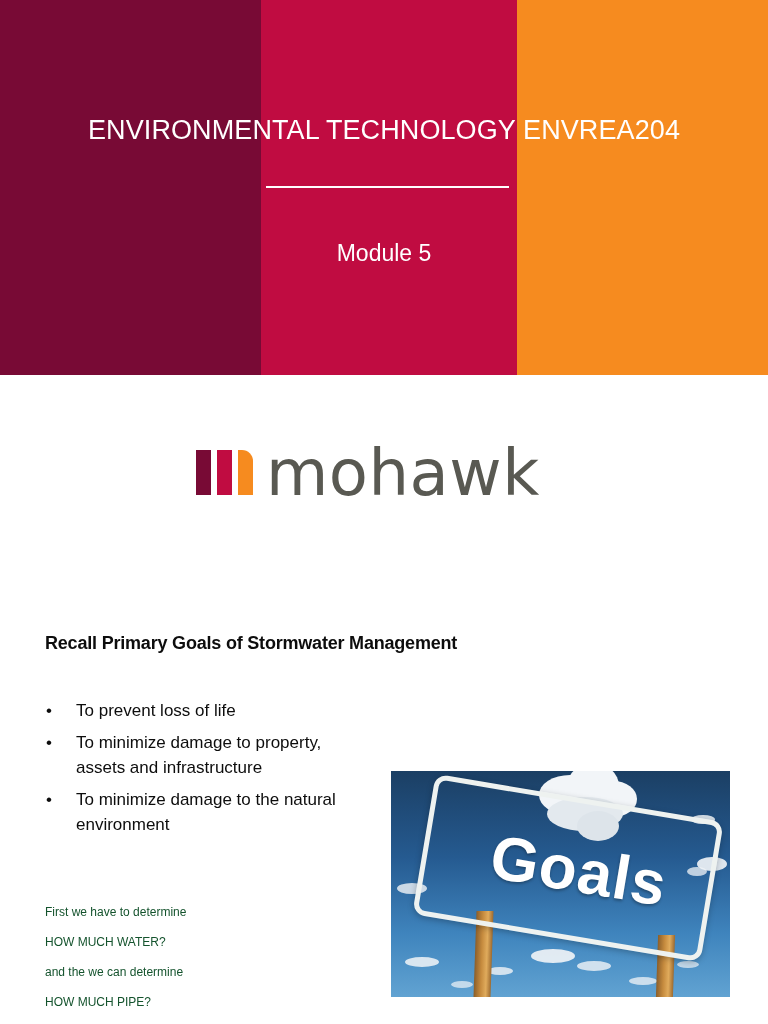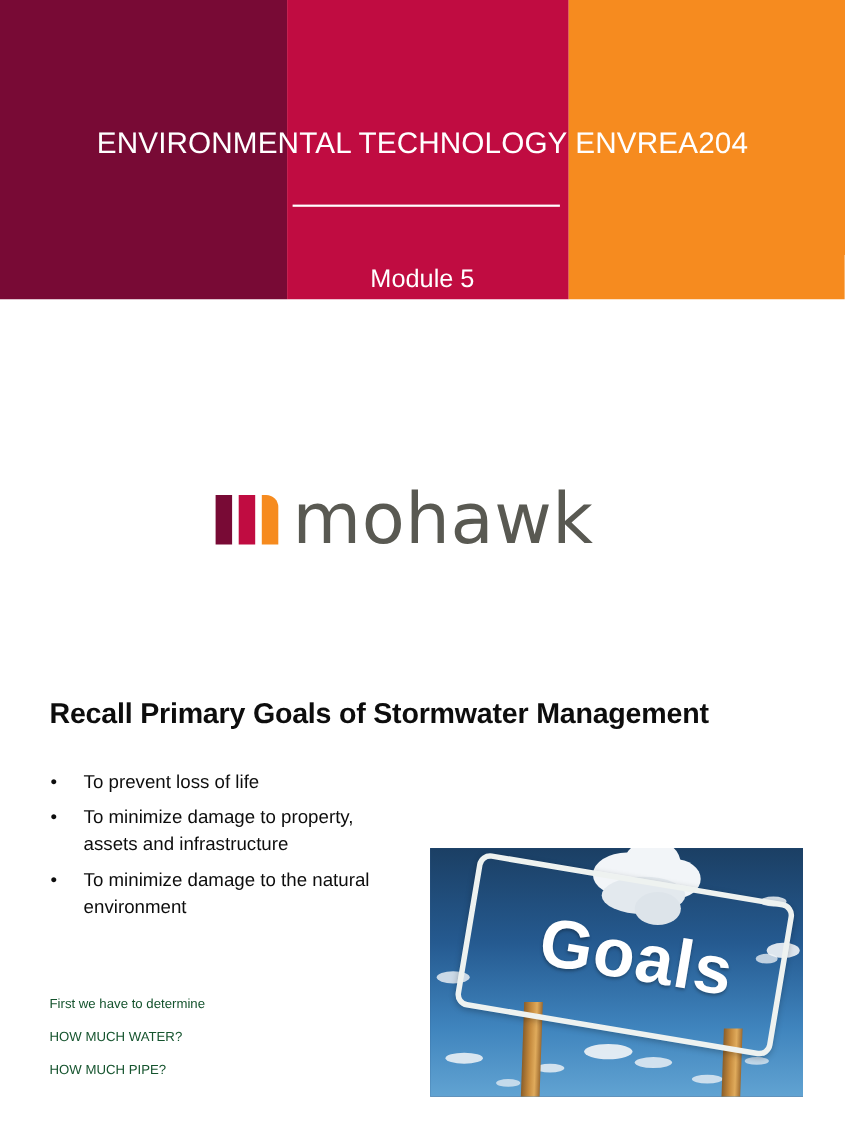--- a/index.html
+++ b/index.html
@@ -17,21 +17,21 @@
     color: #000000;
     -webkit-font-smoothing: antialiased;
   }
 
   
   .banner {
     position: absolute;
     left: 0;
     top: 0;
     width: 768px;
-    height: 272px;
+    height: 375px;
     overflow: hidden;
   }
   .banner-stripe {
     position: absolute;
     top: 0;
     height: 375px;
   }
   .stripe-maroon { left: 0;     width: 261px; background: #780a35; }
   .stripe-crimson{ left: 261px; width: 256px; background: #c00c41; }
   .stripe-orange { left: 517px; width: 251px; background: #f68b1f; }
@@ -110,21 +110,21 @@
     font-family: "DejaVu Sans", sans-serif;
     font-weight: normal;
   }
 
   
   .headline {
     position: absolute;
     left: 45px;
     top: 633px;
     width: 680px;
-    font-size: 26px;
+    font-size: 18px;
     font-weight: bold;
     color: #0d0d0d;
     letter-spacing: -0.2px;
   }
 
   .bullets {
     position: absolute;
     left: 45px;
     top: 698px;
     width: 320px;
@@ -282,20 +282,21 @@
   </li>
   <li class="bullet-row">
     <span class="bullet-dot">•</span>
     <span>To minimize damage to the natural environment</span>
   </li>
 </ul>
 
 <div class="note">
   <span class="note-line">First we have to determine</span>
   <span class="note-line">HOW MUCH WATER?</span>
+  <span class="note-line">and the we can determine</span>
   <span class="note-line">HOW MUCH PIPE?</span>
 </div>
 
 <div class="photo">
   <div class="sky"></div>
 
   <div class="cloud cloud-main-a"></div>
   <div class="cloud cloud-main-b"></div>
   <div class="cloud cloud-main-c"></div>
   <div class="cloud cloud-main-d"></div>

